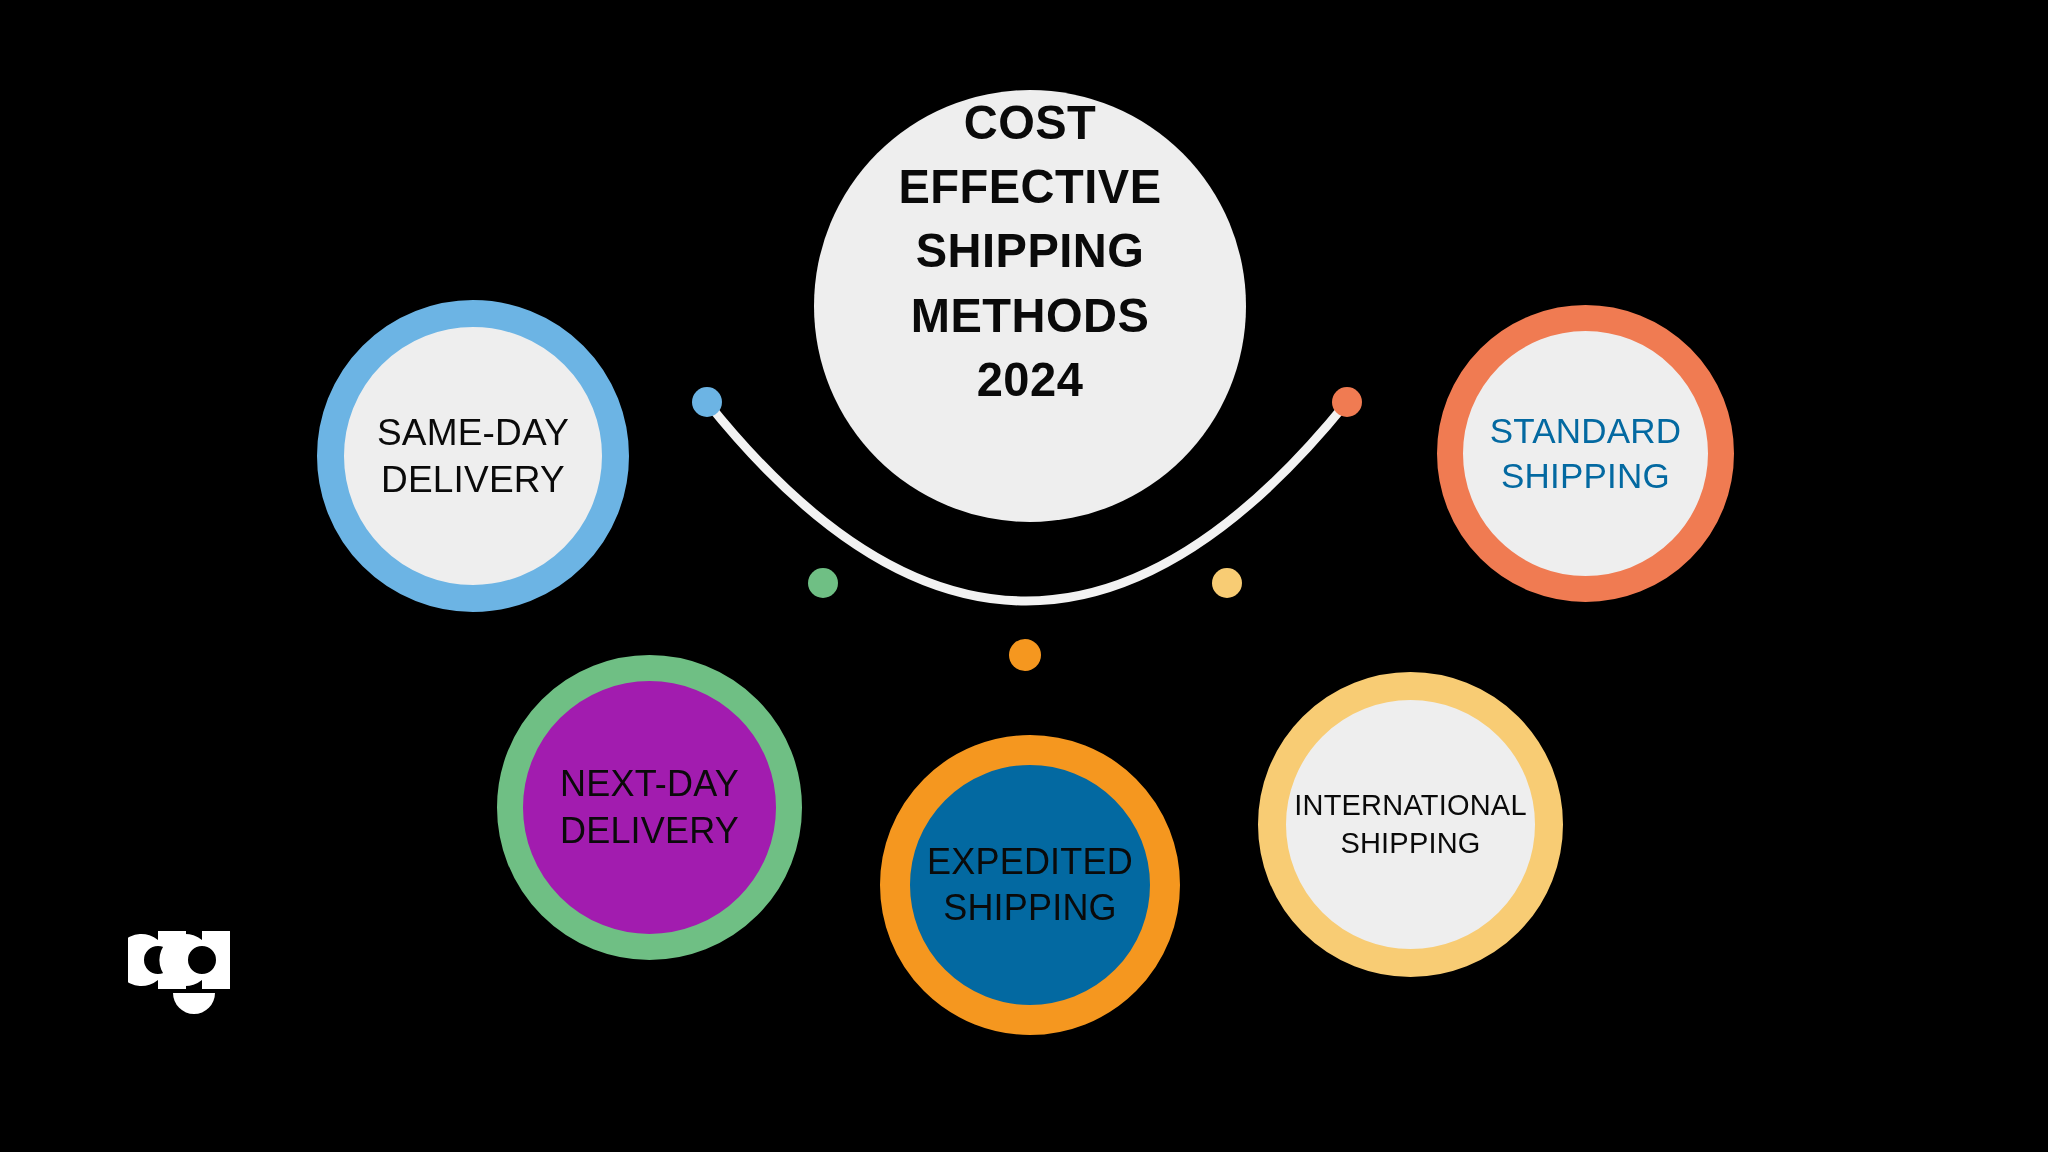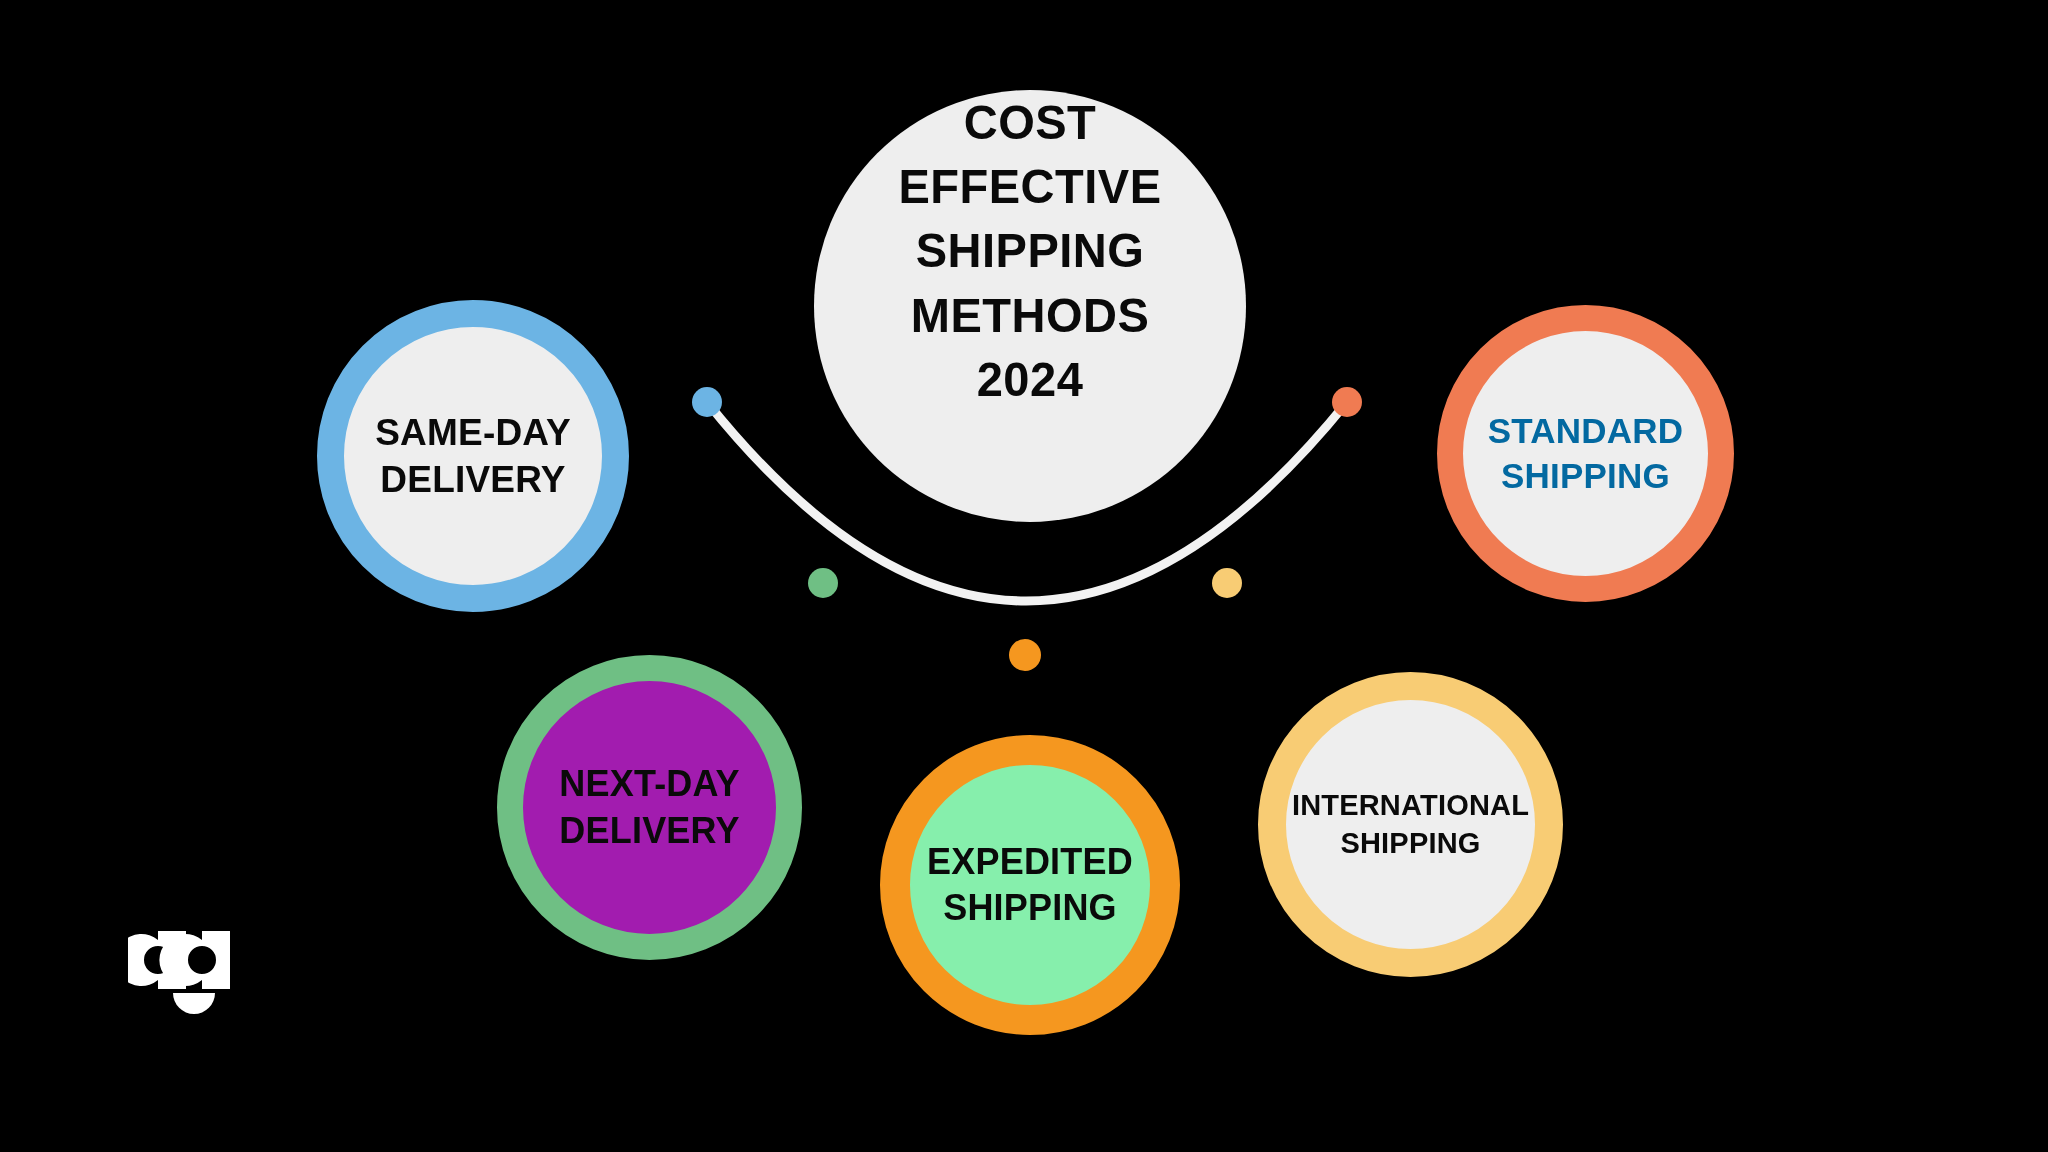--- a/index.html
+++ b/index.html
@@ -35,21 +35,21 @@
     position: absolute;
     border-radius: 50%;
     box-sizing: border-box;
     display: flex;
     align-items: center;
     justify-content: center;
     text-align: center;
   }
   .node-label {
     color: #0a0a0a;
-    font-weight: 700;
+    font-weight: 400;
     letter-spacing: 0.2px;
     line-height: 1.28;
     padding: 0 8px;
     white-space: pre-line;
   }
 
   
   #hub {
     left: 814px;
     top: 90px;
@@ -138,21 +138,21 @@
   <div class="node" id="node-same-day" style="border-color: rgb(108, 180, 228); background: rgb(238, 238, 238);">
     <div class="node-label" style="color: rgb(10, 10, 10);">SAME-DAY
 DELIVERY</div>
   </div>
 
   <div class="node" id="node-next-day" style="border-color: rgb(111, 191, 132); background: #a21caf;">
     <div class="node-label" style="color: rgb(10, 10, 10);">NEXT-DAY
 DELIVERY</div>
   </div>
 
-  <div class="node" id="node-expedited" style="border-color: rgb(245, 151, 31); background: #86efac;">
+  <div class="node" id="node-expedited" style="border-color: rgb(245, 151, 31); background: #0369a1;">
     <div class="node-label" style="color: rgb(10, 10, 10);">EXPEDITED
 SHIPPING</div>
   </div>
 
   <div class="node" id="node-international" style="border-color: rgb(248, 204, 116); background: rgb(238, 238, 238);">
     <div class="node-label" style="color: rgb(10, 10, 10);">INTERNATIONAL
 SHIPPING</div>
   </div>
 
   <div class="node" id="node-standard" style="border-color: rgb(240, 123, 82); background: rgb(238, 238, 238);">

